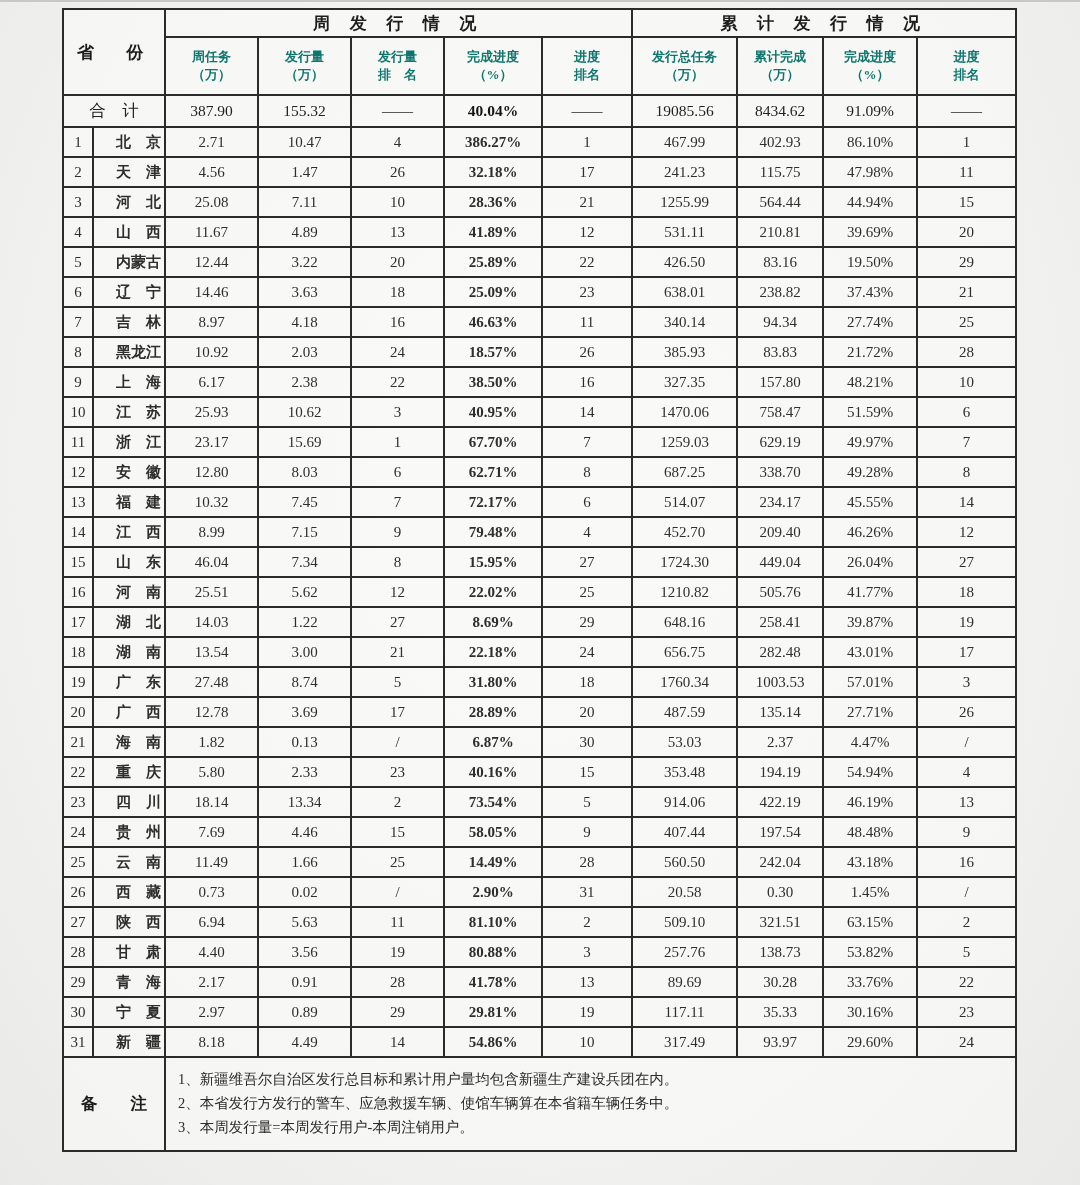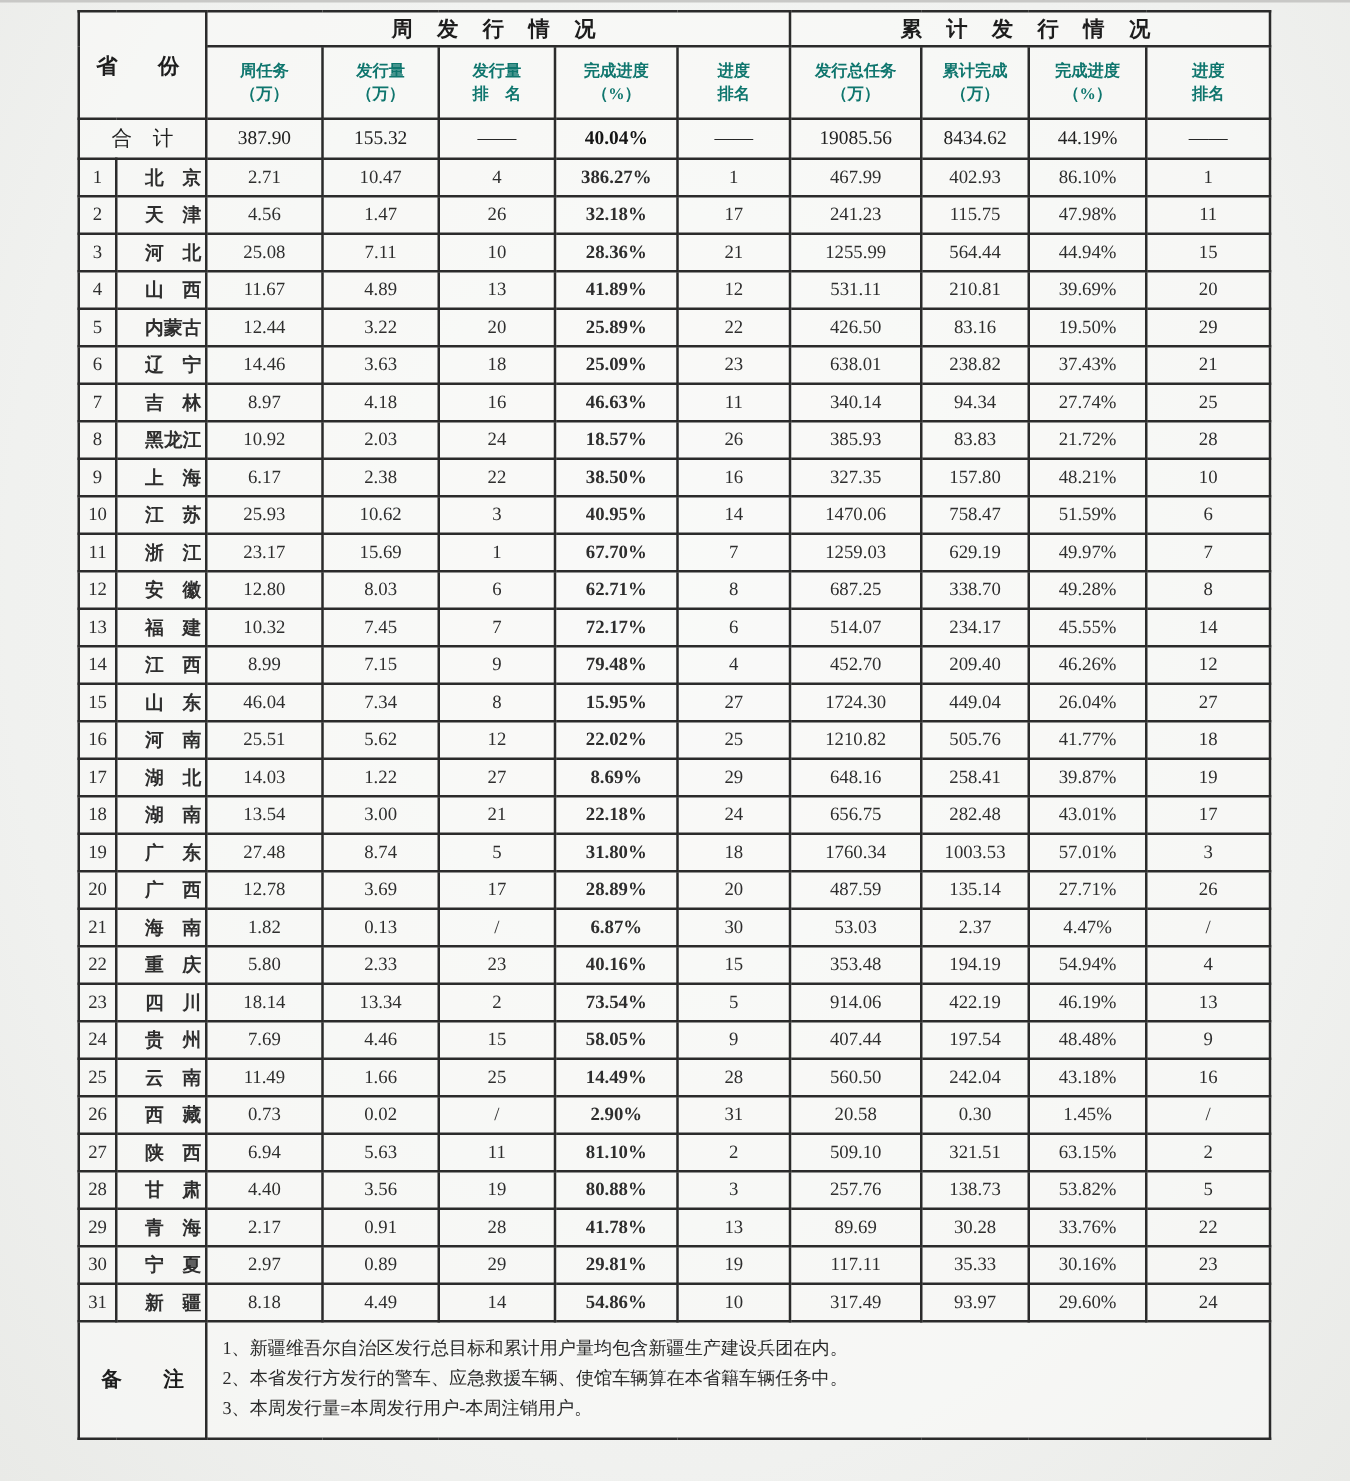--- a/index.html
+++ b/index.html
@@ -82,21 +82,21 @@
     <tbody>
       <tr class="total-row">
         <td class="label" colspan="2">合　计</td>
         <td>387.90</td>
         <td>155.32</td>
         <td>——</td>
         <td class="progress">40.04%</td>
         <td>——</td>
         <td>19085.56</td>
         <td>8434.62</td>
-        <td>44.19%</td>
+        <td>91.09%</td>
         <td>——</td>
       </tr>
     </tbody>
     <tbody id="rows-body">
         <tr class="data-row">
           <td class="idx">1</td>
           <td class="pname">北　京</td>
           <td class="num">2.71</td>
           <td class="num">10.47</td>
           <td class="num">4</td>

